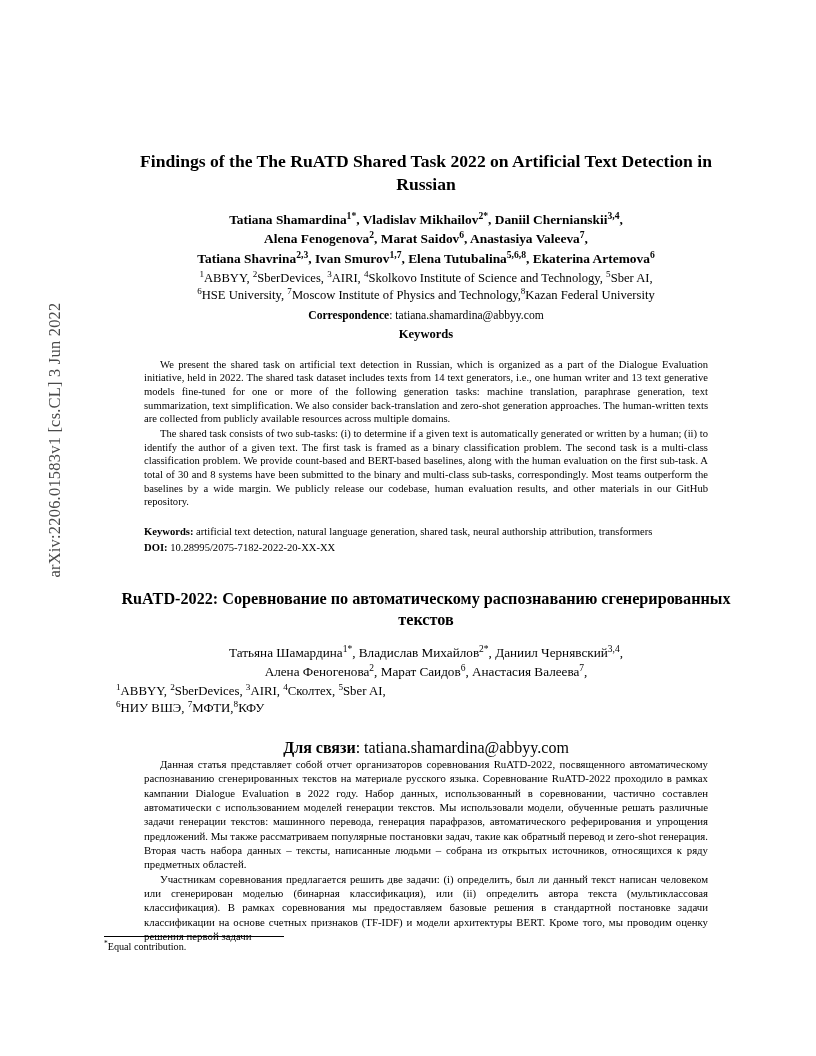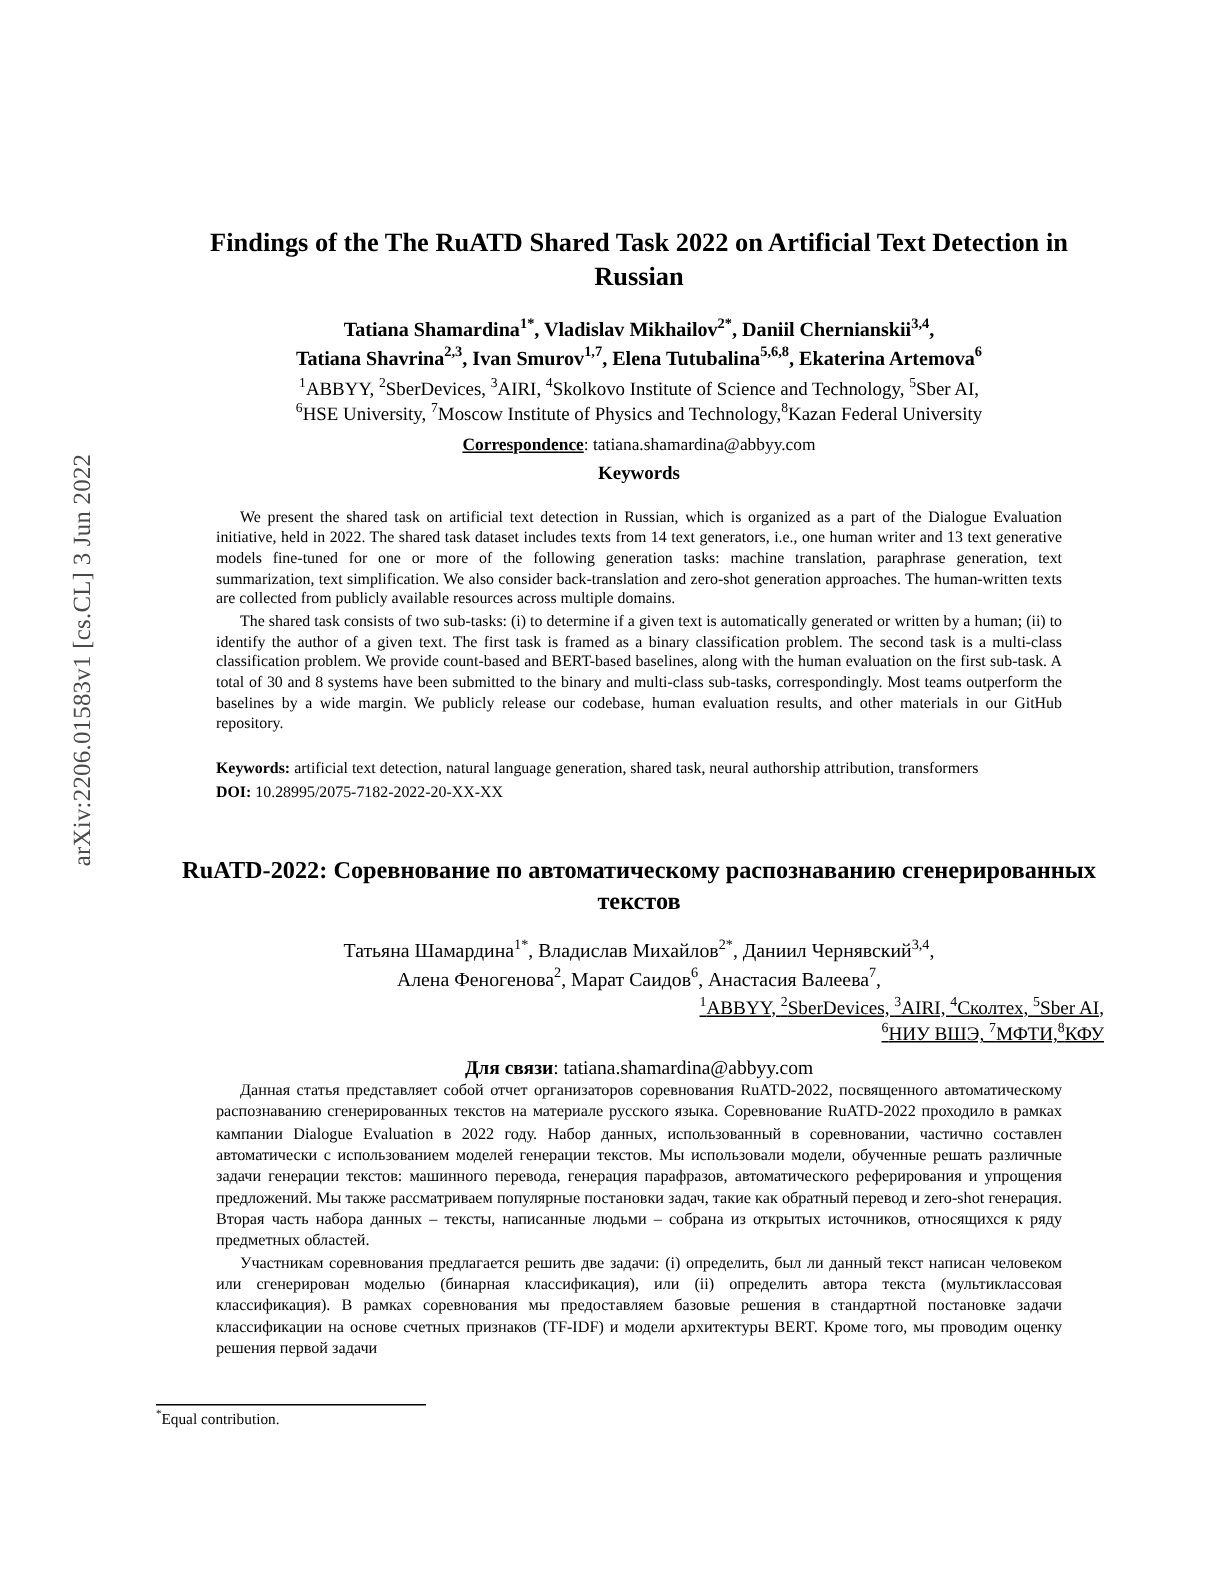--- a/index.html
+++ b/index.html
@@ -65,21 +65,21 @@
     margin-top: 2px;
   }
   .affils .ln {
     display: block;
   }
   .correspondence {
     text-align: center;
     font-size: 11.6px;
     margin-top: 5px;
   }
-  .correspondence b { font-weight: bold; text-decoration: underline; }
+  .correspondence b { font-weight: bold; }
   .sec-head {
     text-align: center;
     font-weight: bold;
     font-size: 12.6px;
     margin: 5px 0 3px 0;
   }
   .abstract {
     font-size: 10.6px;
     line-height: 1.29;
     text-align: justify;
@@ -110,31 +110,30 @@
     line-height: 1.34;
     margin: 0 0 12px 0;
   }
   .ru-authors {
     text-align: center;
     font-size: 13.2px;
     line-height: 1.42;
   }
   .ru-authors .ln { display: block; }
   .ru-affils {
-    text-align: right;
+    text-align: left;
     font-size: 12.8px;
     line-height: 1.38;
     margin-top: 1px;
-    text-decoration: underline;
   }
   .ru-affils .ln { display: block; }
   .ru-corr {
     text-align: center;
-    font-size: 13px;
-    margin-top: 5px;
+    font-size: 16px;
+    margin-top: 21px;
   }
   .ru-corr b { font-weight: bold; }
   .ru-annot-head {
     text-align: center;
     font-weight: normal;
     font-size: 11.8px;
     margin: 10px 0 4px 0;
   }
   .ru-body {
     font-size: 10.8px;
@@ -167,20 +166,21 @@
 <div class="page">
 
   <div class="arxiv-stamp">arXiv:2206.01583v1  [cs.CL]  3 Jun 2022</div>
 
   <div class="content">
 
     <h1 class="title">Findings of the The RuATD Shared Task 2022 on Artificial Text Detection in Russian</h1>
 
     <div class="authors">
       <span class="ln">Tatiana Shamardina<sup>1</sup><sup>*</sup>, Vladislav Mikhailov<sup>2</sup><sup>*</sup>, Daniil Chernianskii<sup>3,4</sup>,</span>
+      <span class="ln">Alena Fenogenova<sup>2</sup>, Marat Saidov<sup>6</sup>, Anastasiya Valeeva<sup>7</sup>,</span>
       <span class="ln">Tatiana Shavrina<sup>2,3</sup>, Ivan Smurov<sup>1,7</sup>, Elena Tutubalina<sup>5,6,8</sup>, Ekaterina Artemova<sup>6</sup></span>
     </div>
 
     <div class="affils">
       <span class="ln"><sup>1</sup>ABBYY, <sup>2</sup>SberDevices, <sup>3</sup>AIRI, <sup>4</sup>Skolkovo Institute of Science and Technology, <sup>5</sup>Sber AI,</span>
       <span class="ln"><sup>6</sup>HSE University, <sup>7</sup>Moscow Institute of Physics and Technology,<sup>8</sup>Kazan Federal University</span>
     </div>
 
     <div class="correspondence">
       <b>Correspondence</b>:

